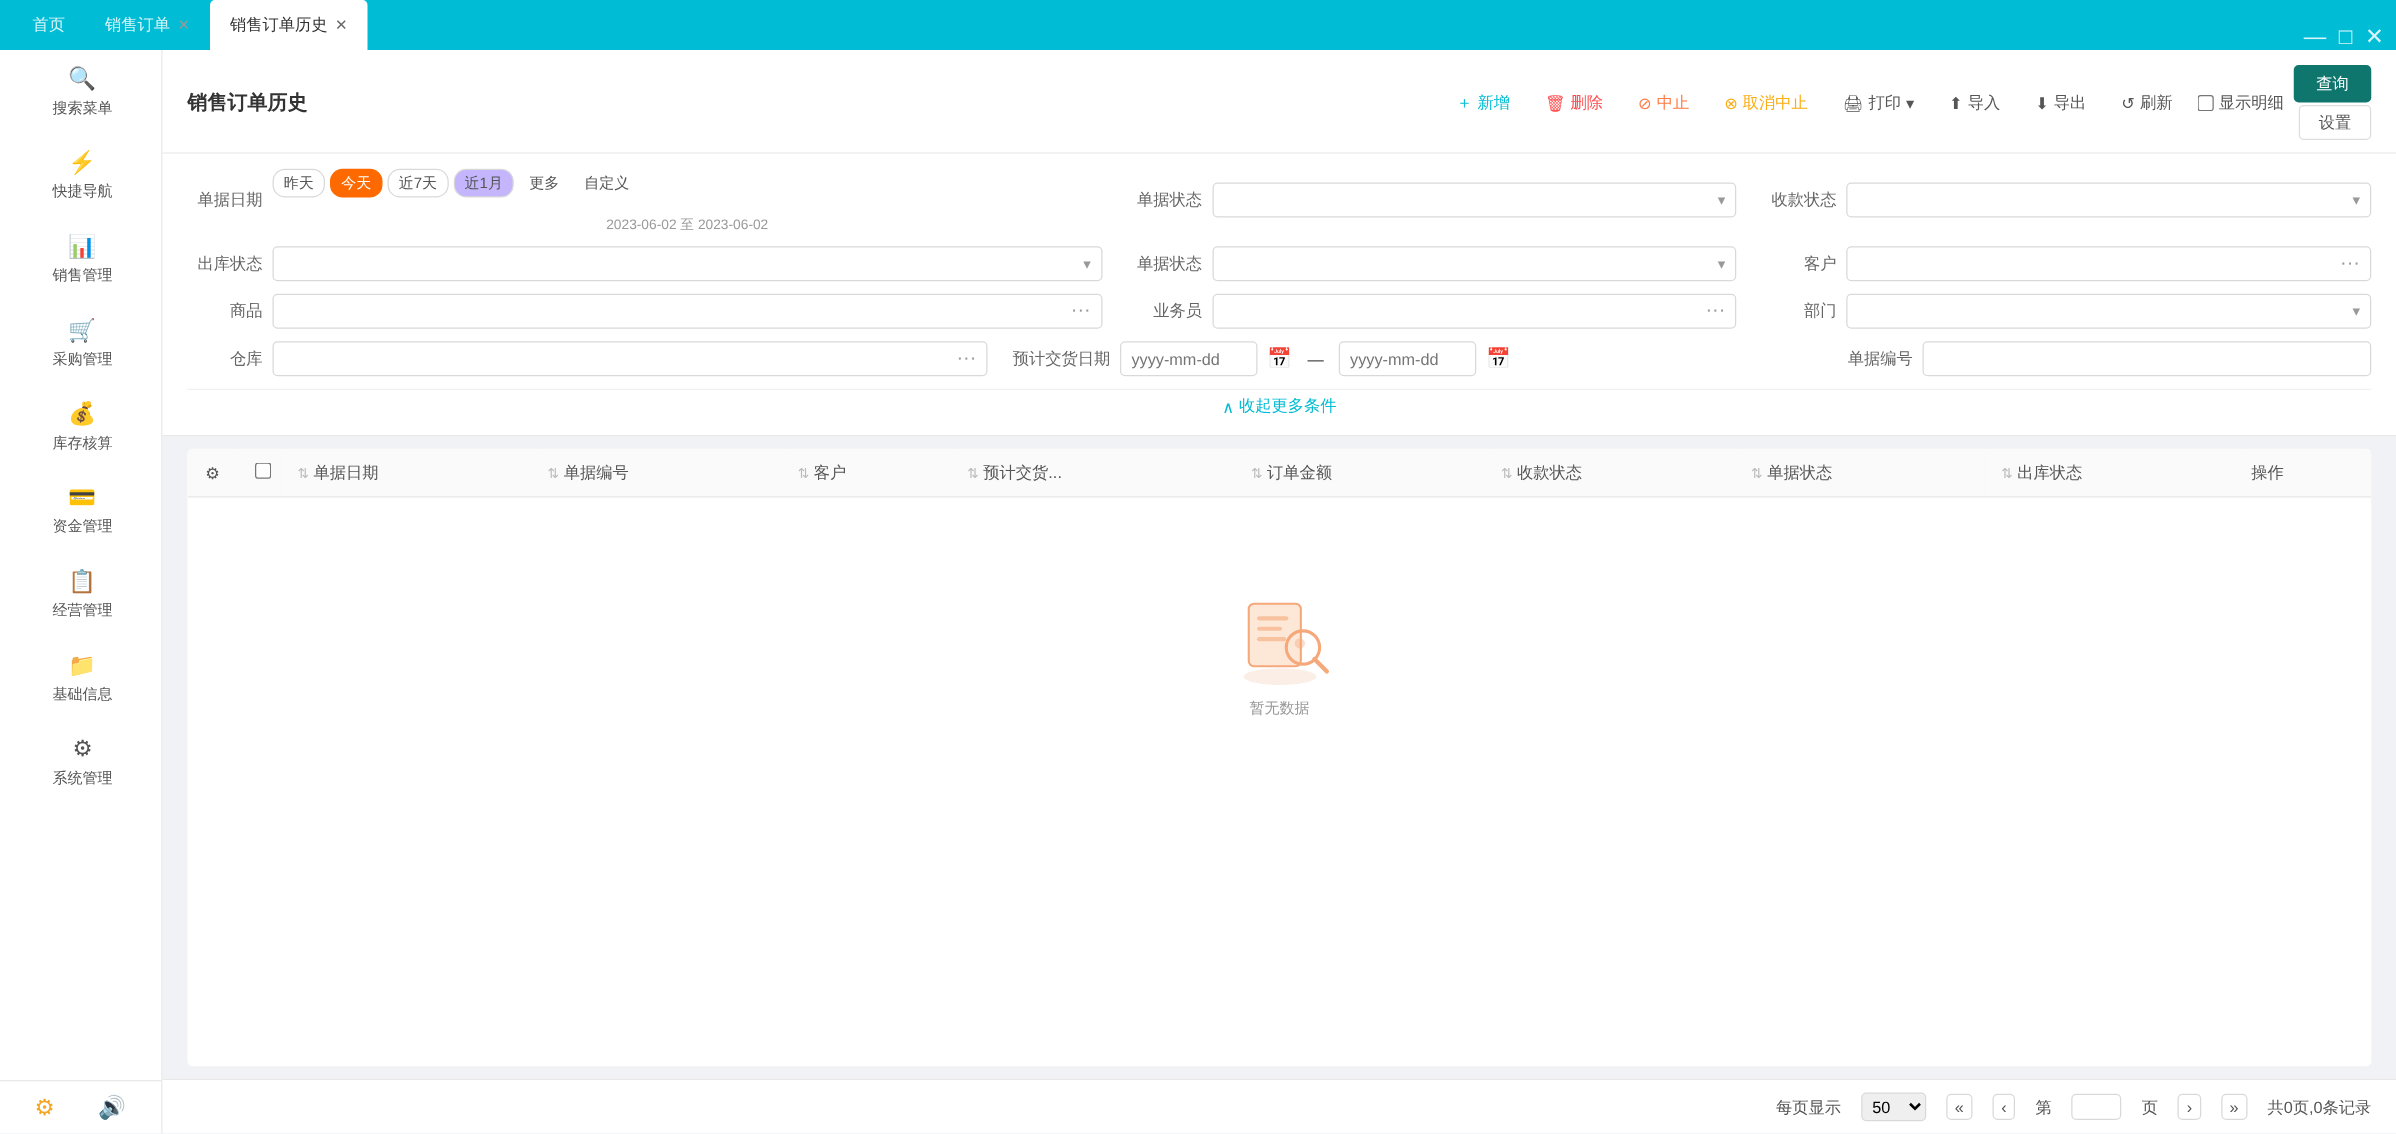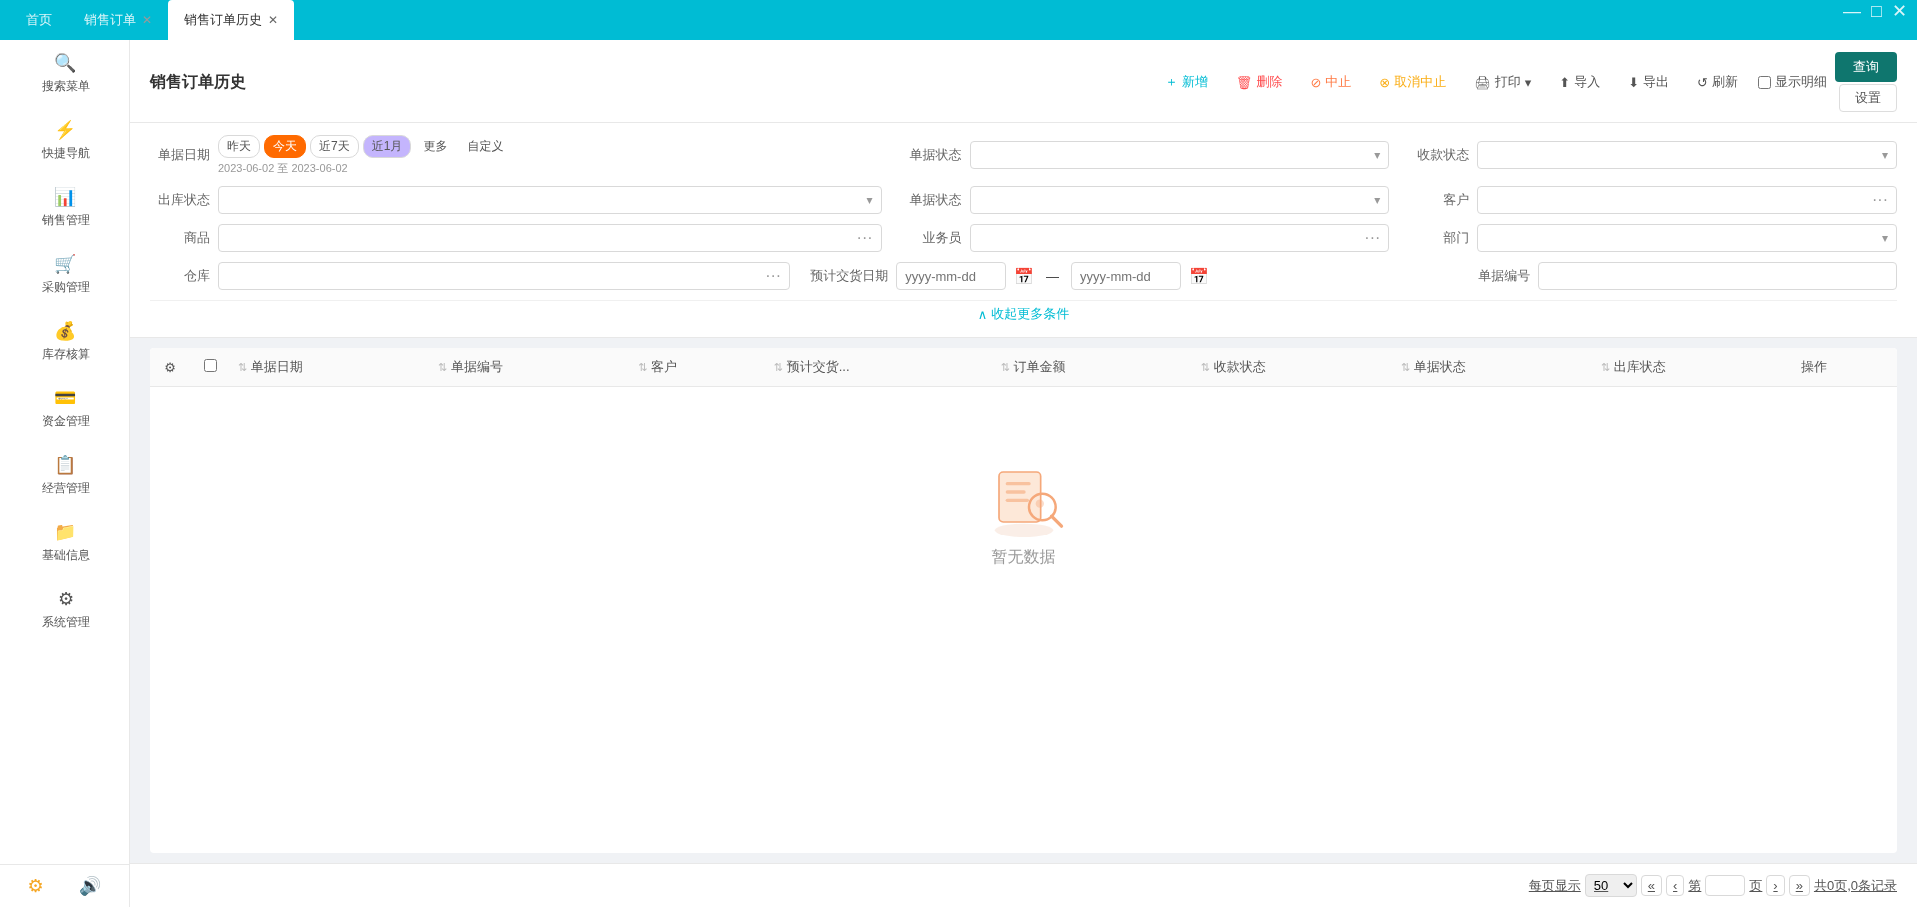--- a/index.html
+++ b/index.html
@@ -1,19 +1,19 @@
 <!DOCTYPE html>
 <html><head>
   <meta charset="utf-8">
   <style>
     * { margin: 0; padding: 0; box-sizing: border-box; }
     body { font-family: 'Microsoft YaHei', sans-serif; font-size: 13px; background: #f0f2f5; color: #333; display: flex; flex-direction: column; height: 907px; overflow: hidden; }
 
     
-    .top-bar { background: #00bcd4; height: 40px; display: flex; align-items: flex-start; justify-content: space-between; padding: 0 10px; flex-shrink: 0; }
+    .top-bar { background: #00bcd4; height: 40px; display: flex; align-items: flex-end; justify-content: space-between; padding: 0 10px; flex-shrink: 0; }
     .top-bar-tabs { display: flex; align-items: center; height: 100%; }
     .top-tab { display: flex; align-items: center; padding: 0 16px; height: 100%; cursor: pointer; color: rgba(255,255,255,0.85); font-size: 13px; gap: 6px; }
     .top-tab.active { background: #fff; color: #333; border-radius: 4px 4px 0 0; }
     .top-tab .close-icon { font-size: 12px; color: #999; cursor: pointer; }
     .top-tab.active .close-icon { color: #666; }
     .top-bar-right { display: flex; align-items: center; gap: 10px; }
     .top-bar-right .icon-btn { color: rgba(255,255,255,0.85); font-size: 18px; cursor: pointer; }
 
     
     .layout { display: flex; flex: 1; overflow: hidden; }
@@ -72,24 +72,24 @@
     
     .table-area { flex: 1; background: #fff; margin: 10px 20px; border-radius: 4px; overflow: hidden; display: flex; flex-direction: column; }
     .table-wrapper { overflow: auto; flex: 1; }
     table { width: 100%; border-collapse: collapse; }
     thead tr { background: #fafafa; border-bottom: 1px solid #e8e8e8; }
     th { padding: 10px 8px; text-align: left; font-size: 13px; color: #555; font-weight: normal; white-space: nowrap; border-bottom: 1px solid #e8e8e8; }
     th .sort-icon { color: #bbb; font-size: 11px; cursor: pointer; }
     .th-settings { width: 40px; text-align: center; }
     .th-checkbox { width: 40px; text-align: center; }
     .empty-state { display: flex; flex-direction: column; align-items: center; justify-content: center; padding: 60px 0; }
-    .empty-text { color: #999; font-size: 16px; }
-
-    
-    .pagination { display: flex; align-items: center; justify-content: flex-end; padding: 10px 20px; background: #fff; border-top: 1px solid #e8e8e8; gap: 4px; font-size: 13px; color: #555; flex-shrink: 0; text-decoration: underline; }
+    .empty-text { color: #999; font-size: 12px; }
+
+    
+    .pagination { display: flex; align-items: center; justify-content: flex-end; padding: 10px 20px; background: #fff; border-top: 1px solid #e8e8e8; gap: 16px; font-size: 13px; color: #555; flex-shrink: 0; }
     .pagination select { border: 1px solid #d9d9d9; border-radius: 4px; padding: 2px 4px; font-size: 13px; }
     .pagination-input { border: 1px solid #d9d9d9; border-radius: 4px; padding: 2px 6px; font-size: 13px; width: 40px; text-align: center; }
     .pagination-btn { border: 1px solid #d9d9d9; border-radius: 4px; padding: 2px 6px; cursor: pointer; background: #fff; font-size: 13px; color: #555; }
     .pagination-btn:disabled { color: #bbb; cursor: not-allowed; }
 
     .no-data-svg { width: 100px; height: 100px; }
   </style>
 </head>
 <body>
 
@@ -210,21 +210,21 @@
           </div>
         </div>
       </div>
     </div>
 
     <div class="filter-area">
 
       <div class="filter-row">
         <div class="filter-item" style="flex: 1.5;">
           <span class="filter-label">单据日期</span>
-          <div style="display:flex; flex-direction:column; gap:3px; flex:1;">
+          <div style="display:flex; flex-direction:column; gap:14px; flex:1;text-align:center;">
             <div class="date-range-row">
               <span class="date-tag yesterday">昨天</span>
               <span class="date-tag today">今天</span>
               <span class="date-tag week7">近7天</span>
               <span class="date-tag month1">近1月</span>
               <span class="date-tag more">更多</span>
               <span class="date-tag custom">自定义</span>
             </div>
             <span class="date-sub">2023-06-02 至 2023-06-02</span>
           </div>

